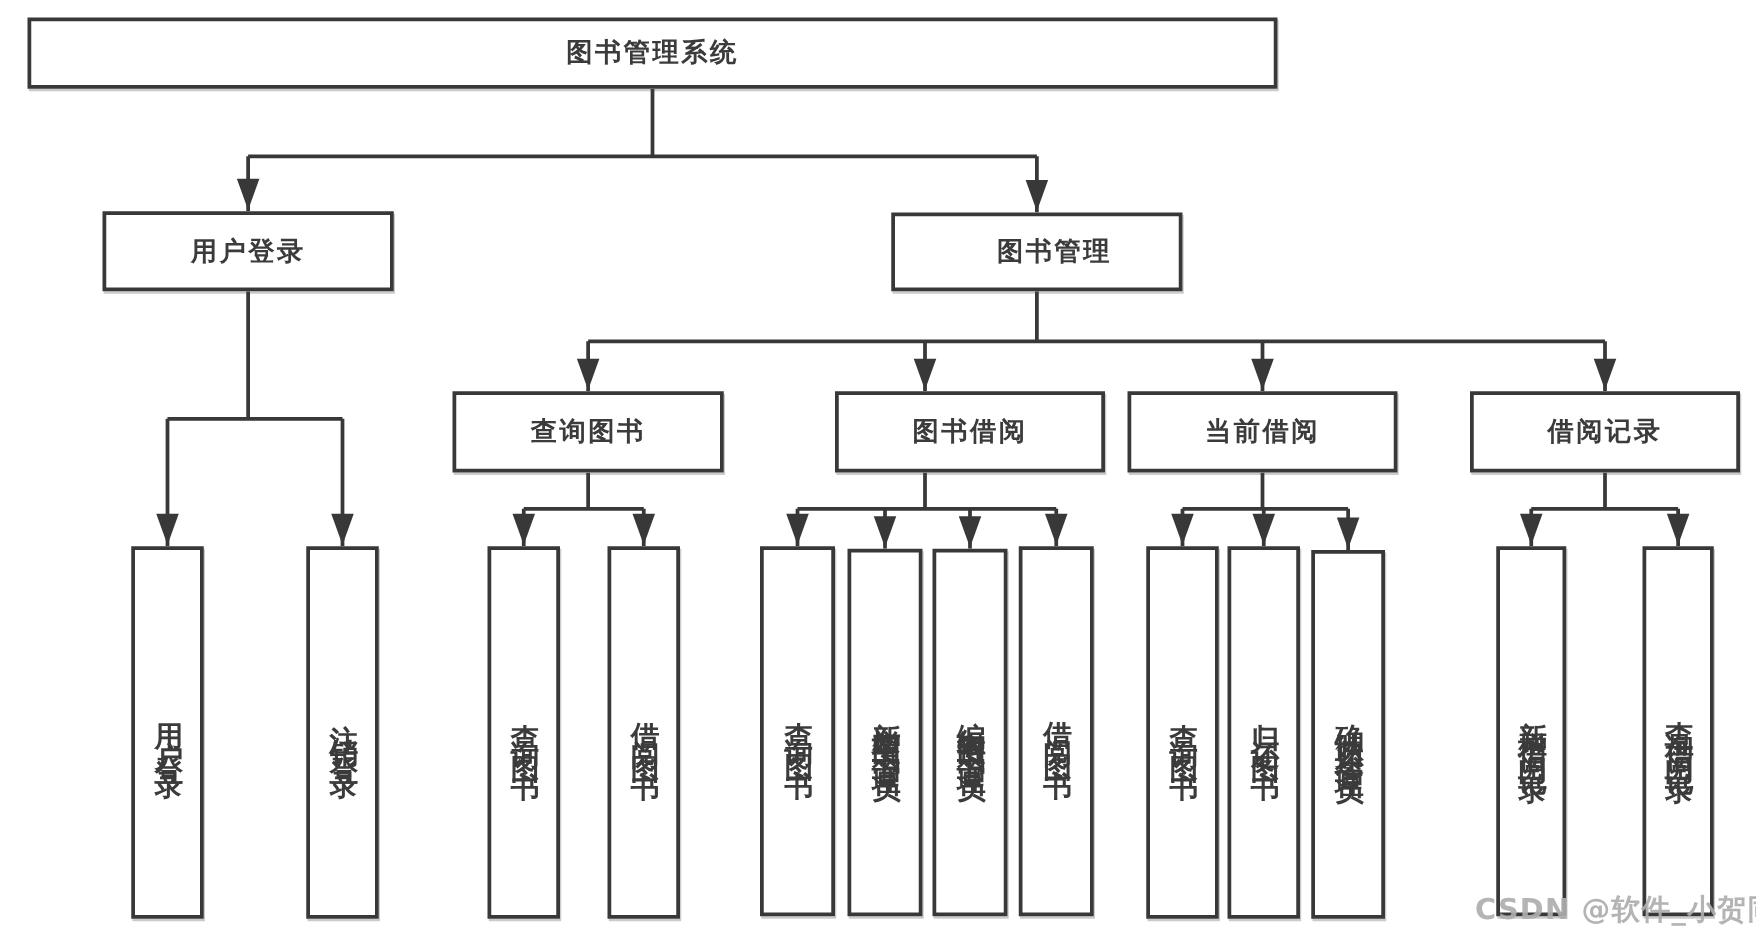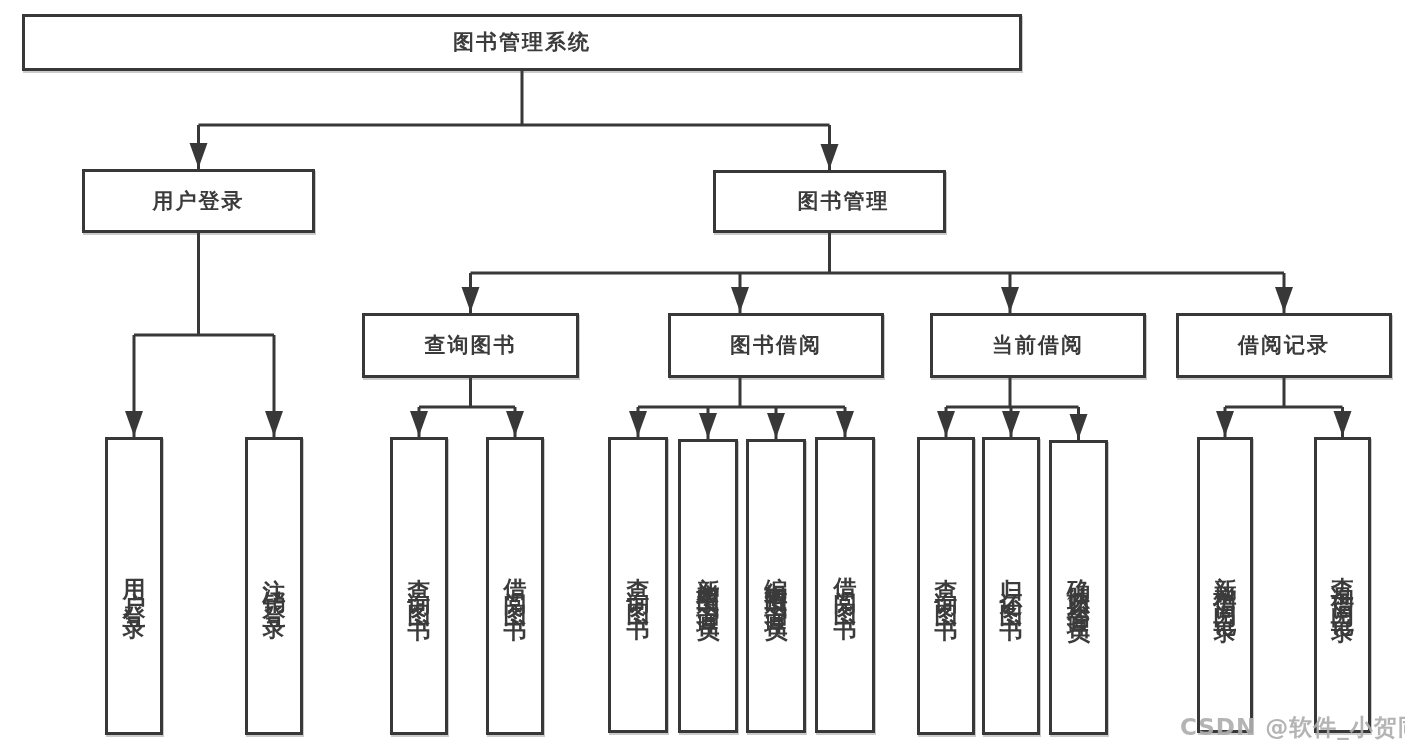--- a/index.html
+++ b/index.html
@@ -65,21 +65,21 @@
       </div>
       <div class="node" style="left: 713px; top: 170px; width: 233px; height: 63px; padding-left: 28px;">
         <span class="hlabel">图书管理</span>
       </div>
       <div class="node" style="left: 362px; top: 313px; width: 217px; height: 65px;">
         <span class="hlabel">查询图书</span>
       </div>
       <div class="node" style="left: 632px; top: 313px; width: 216px; height: 65px; margin-left: 36px;">
         <span class="hlabel">图书借阅</span>
       </div>
-      <div class="node" style="left: 930px; top: 313px; width: 216px; height: 65px;">
+      <div class="node" style="left: 902px; top: 313px; width: 216px; height: 65px;">
         <span class="hlabel">当前借阅</span>
       </div>
       <div class="node" style="left: 1176px; top: 313px; width: 216px; height: 65px;">
         <span class="hlabel">借阅记录</span>
       </div>
       <div class="node" style="left: 105px; top: 437px; width: 58px; height: 298px;">
         <span class="vlabel" style="letter-spacing: 13px;">用户登录</span>
       </div>
       <div class="node" style="left: 245px; top: 437px; width: 58px; height: 298px;">
         <span class="vlabel" style="letter-spacing: 13px;">注销登录</span>

